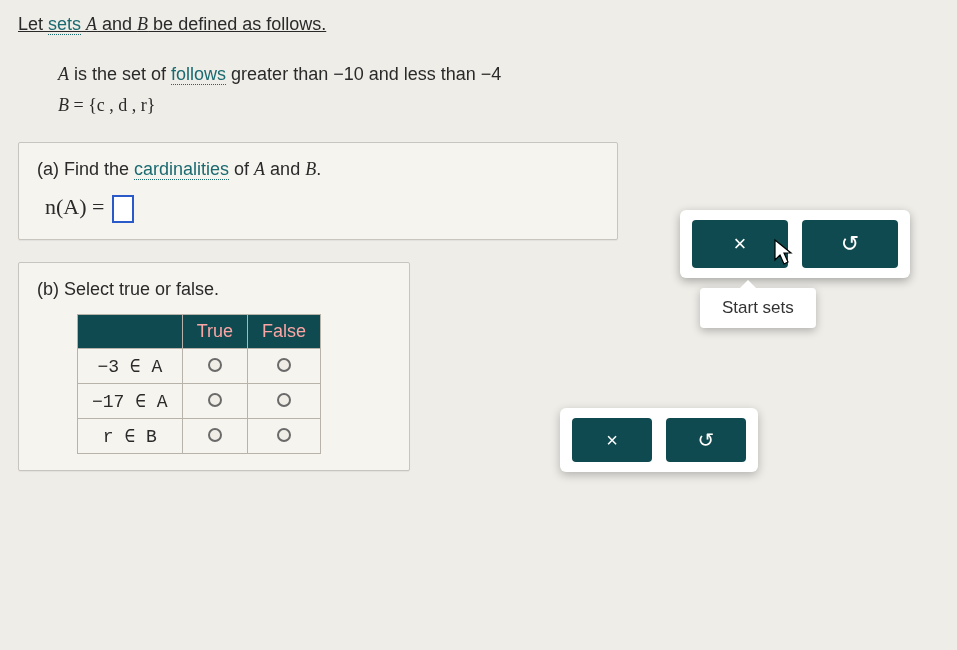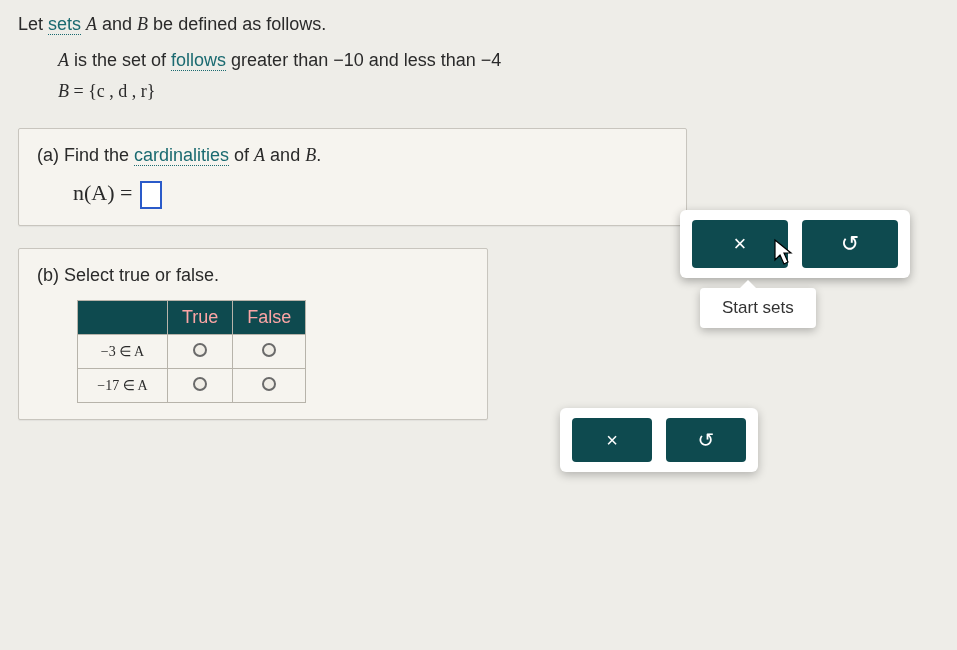--- a/index.html
+++ b/index.html
@@ -9,34 +9,34 @@
     font-family: Arial, Helvetica, sans-serif;
     font-size: 18px;
     color: #2a2a2a;
     background: #eeede8;
     width: 957px;
     height: 650px;
     position: relative;
   }
   .ital { font-style: italic; font-family: 'Times New Roman', serif; }
   .keyword { color: #1a6a70; border-bottom: 1px dotted #1a6a70; }
-  .intro { margin-bottom: 10px; }
+  .intro { margin-bottom: 24px; text-decoration: underline; }
   .defs { margin: 8px 0 22px 40px; line-height: 1.7; }
   .panel {
     background: #f6f4ef;
     border: 1px solid #c8c5be;
     border-radius: 2px;
     padding: 16px 18px;
     margin-bottom: 22px;
     box-shadow: 0 1px 1px rgba(0,0,0,0.05);
   }
-  .panel.a { width: 669px; }
-  .panel.b { width: 470px; }
+  .panel.a { width: 600px; }
+  .panel.b { width: 392px; }
   .part-label { margin-bottom: 14px; }
-  .math-row { display: flex; gap: 180px; margin: 10px 0 0 36px; font-size: 22px; }
+  .math-row { display: flex; gap: 180px; margin: 10px 0 0 8px; font-size: 22px; }
   .math-eq { font-family: 'Times New Roman', serif; }
   .input-box {
     display: inline-block;
     width: 22px;
     height: 28px;
     border: 2px solid #2a5ac9;
     vertical-align: middle;
     background: #fff;
     margin-left: 2px;
   }
@@ -51,22 +51,22 @@
     font-weight: normal;
   }
   table.tf th {
     background: #0e4a4f;
     color: #fca5a5;
   }
   table.tf th.corner {
     background: #0e4a4f;
   }
   table.tf td.stmt {
-    font-family: Liberation Serif, serif;
-    font-size: 14px;
+    font-family: Liberation Mono, monospace;
+    font-size: 18px;
     min-width: 90px;
   }
   .radio {
     display: inline-block;
     width: 14px;
     height: 14px;
     border: 2px solid #6a6a6a;
     border-radius: 50%;
     background: #f0ede6;
   }
@@ -173,20 +173,25 @@
     <tr>
       <td class="stmt">−3 ∈ A</td>
       <td><span class="radio"></span></td>
       <td><span class="radio"></span></td>
     </tr>
     <tr>
       <td class="stmt">−17 ∈ A</td>
       <td><span class="radio"></span></td>
       <td><span class="radio"></span></td>
     </tr>
+    <tr>
+      <td class="stmt">r ∈ B</td>
+      <td><span class="radio"></span></td>
+      <td><span class="radio"></span></td>
+    </tr>
   </tbody>
     </table>
 </div>
 
 <div class="btn-group top">
   <button class="btn">
     <span>×</span>
   </button>
   <button class="btn">
     <span>↺</span>

